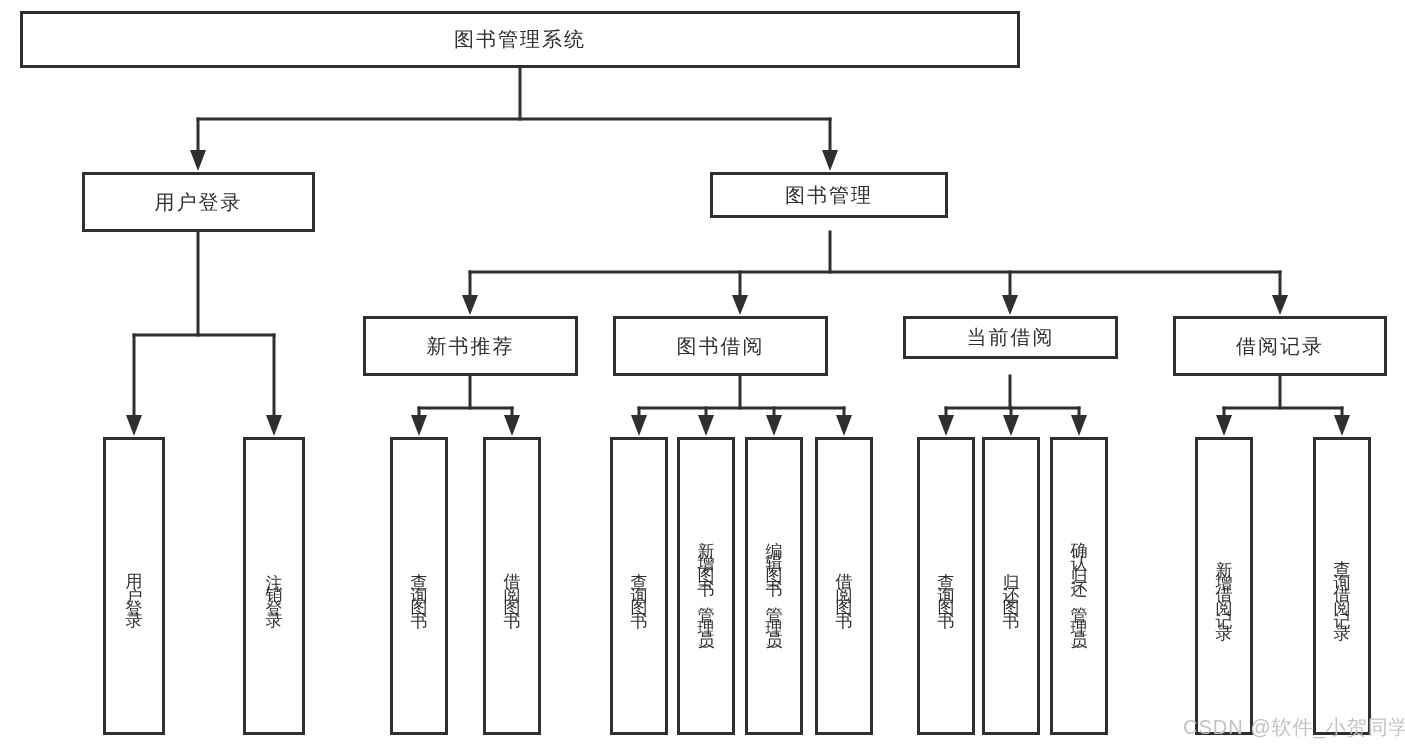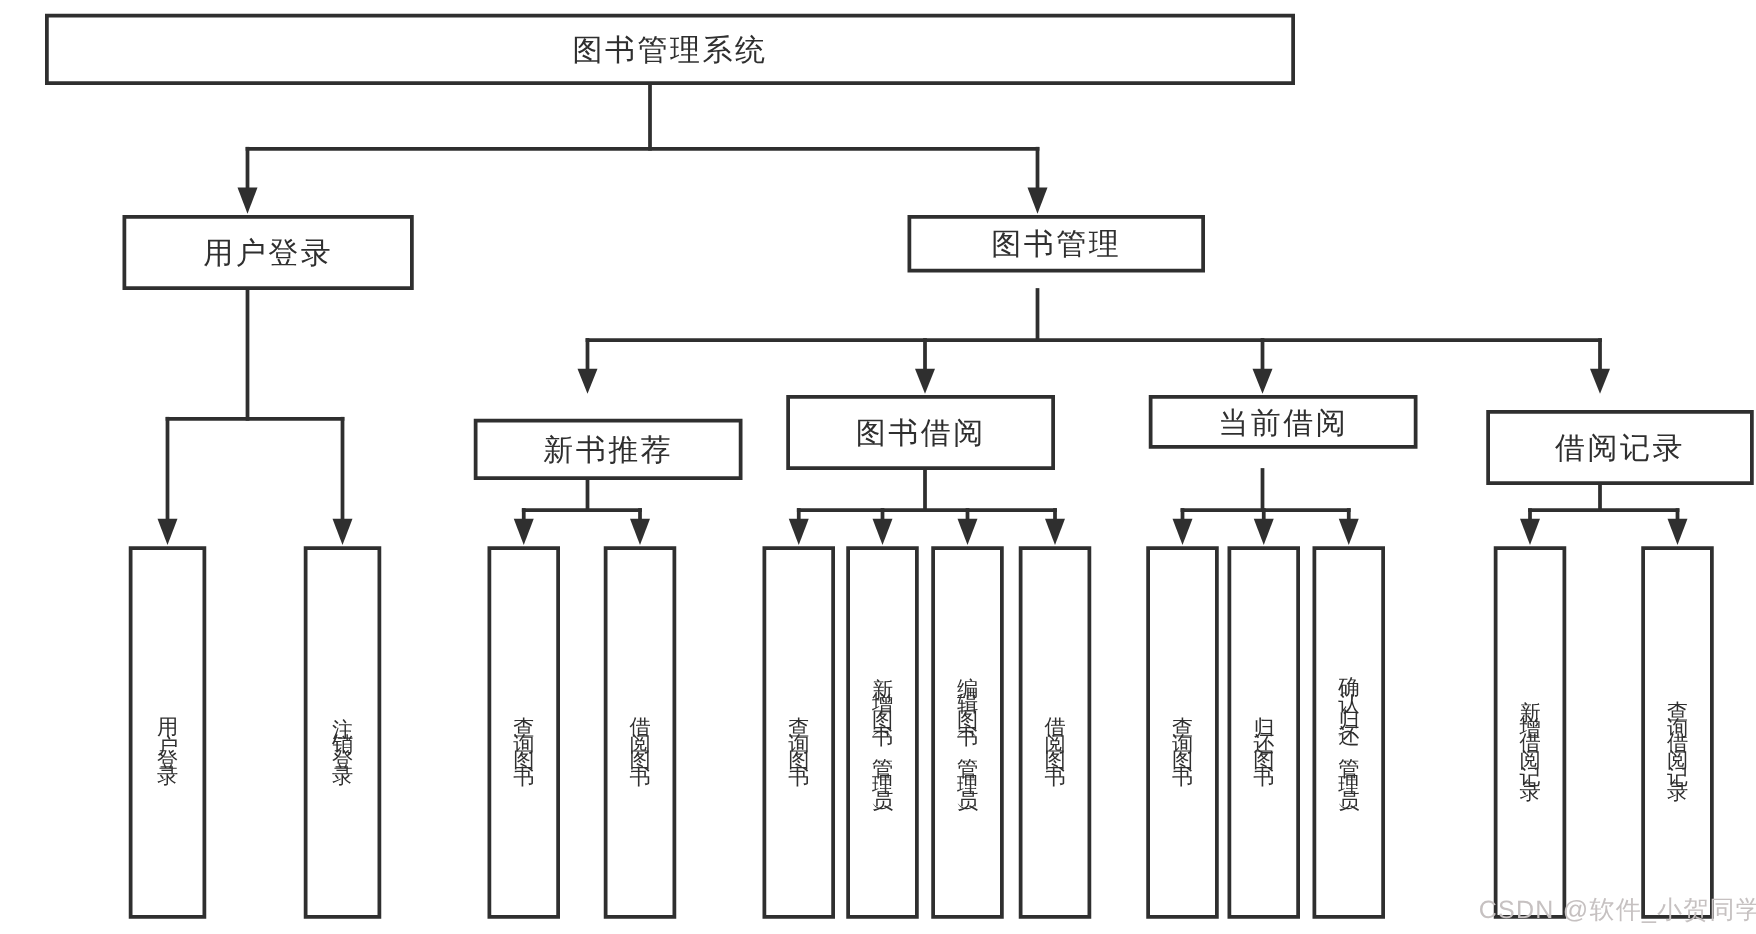--- a/index.html
+++ b/index.html
@@ -5,21 +5,21 @@
   html,body{margin:0;padding:0;background:#ffffff;}
   .canvas{
     position:relative;width:1405px;height:747px;background:#ffffff;overflow:hidden;
     font-family:"Liberation Sans","DejaVu Sans",sans-serif;color:#2f2f2f;
   }
   .connectors{position:absolute;left:0;top:0;width:1405px;height:747px;}
   .box{
     position:absolute;background:#ffffff;border:3px solid #2f2f2f;
     display:grid;place-items:center;box-sizing:border-box;z-index:2;
   }
-  .hbox{font-size:24px;letter-spacing:2px;white-space:nowrap;margin-left:16px;}
+  .hbox{font-size:20px;letter-spacing:2px;white-space:nowrap;}
   .vbox{
     writing-mode:vertical-rl;text-orientation:mixed;
     font-size:17px;letter-spacing:13px;line-height:1;
     top:437px;height:298px;width:58px;
   }
   .watermark{
     position:absolute;left:1183px;top:714px;z-index:5;
     font-size:20px;color:#c6c1c1;letter-spacing:1px;white-space:nowrap;
   }
 </style>
@@ -95,24 +95,24 @@
       <polygon points="1216,415 1232,415 1224,436"></polygon>
       <polygon points="1334,415 1350,415 1342,436"></polygon>
     </g>
   </svg>
 
   <div class="box hbox" style="left:20px;top:11px;width:1000px;height:57px">图书管理系统</div>
 
   <div class="box hbox" style="left:82px;top:172px;width:233px;height:60px">用户登录</div>
   <div class="box hbox" style="left:710px;top:172px;width:238px;height:46px">图书管理</div>
 
-  <div class="box hbox" style="left:363px;top:335px;width:215px;height:49px">新书推荐</div>
+  <div class="box hbox" style="left:363px;top:316px;width:215px;height:60px">新书推荐</div>
   <div class="box hbox" style="left:613px;top:316px;width:215px;height:60px">图书借阅</div>
   <div class="box hbox" style="left:903px;top:316px;width:215px;height:43px">当前借阅</div>
-  <div class="box hbox" style="left:1173px;top:328px;width:214px;height:60px">借阅记录</div>
+  <div class="box hbox" style="left:1173px;top:316px;width:214px;height:60px">借阅记录</div>
 
   <div class="box vbox" style="left:103px;width:62px">用户登录</div>
   <div class="box vbox" style="left:243px;width:62px">注销登录</div>
 
   <div class="box vbox" style="left:390px">查询图书</div>
   <div class="box vbox" style="left:483px">借阅图书</div>
 
   <div class="box vbox" style="left:610px">查询图书</div>
   <div class="box vbox" style="left:677px">新增图书（管理员）</div>
   <div class="box vbox" style="left:745px">编辑图书（管理员）</div>

